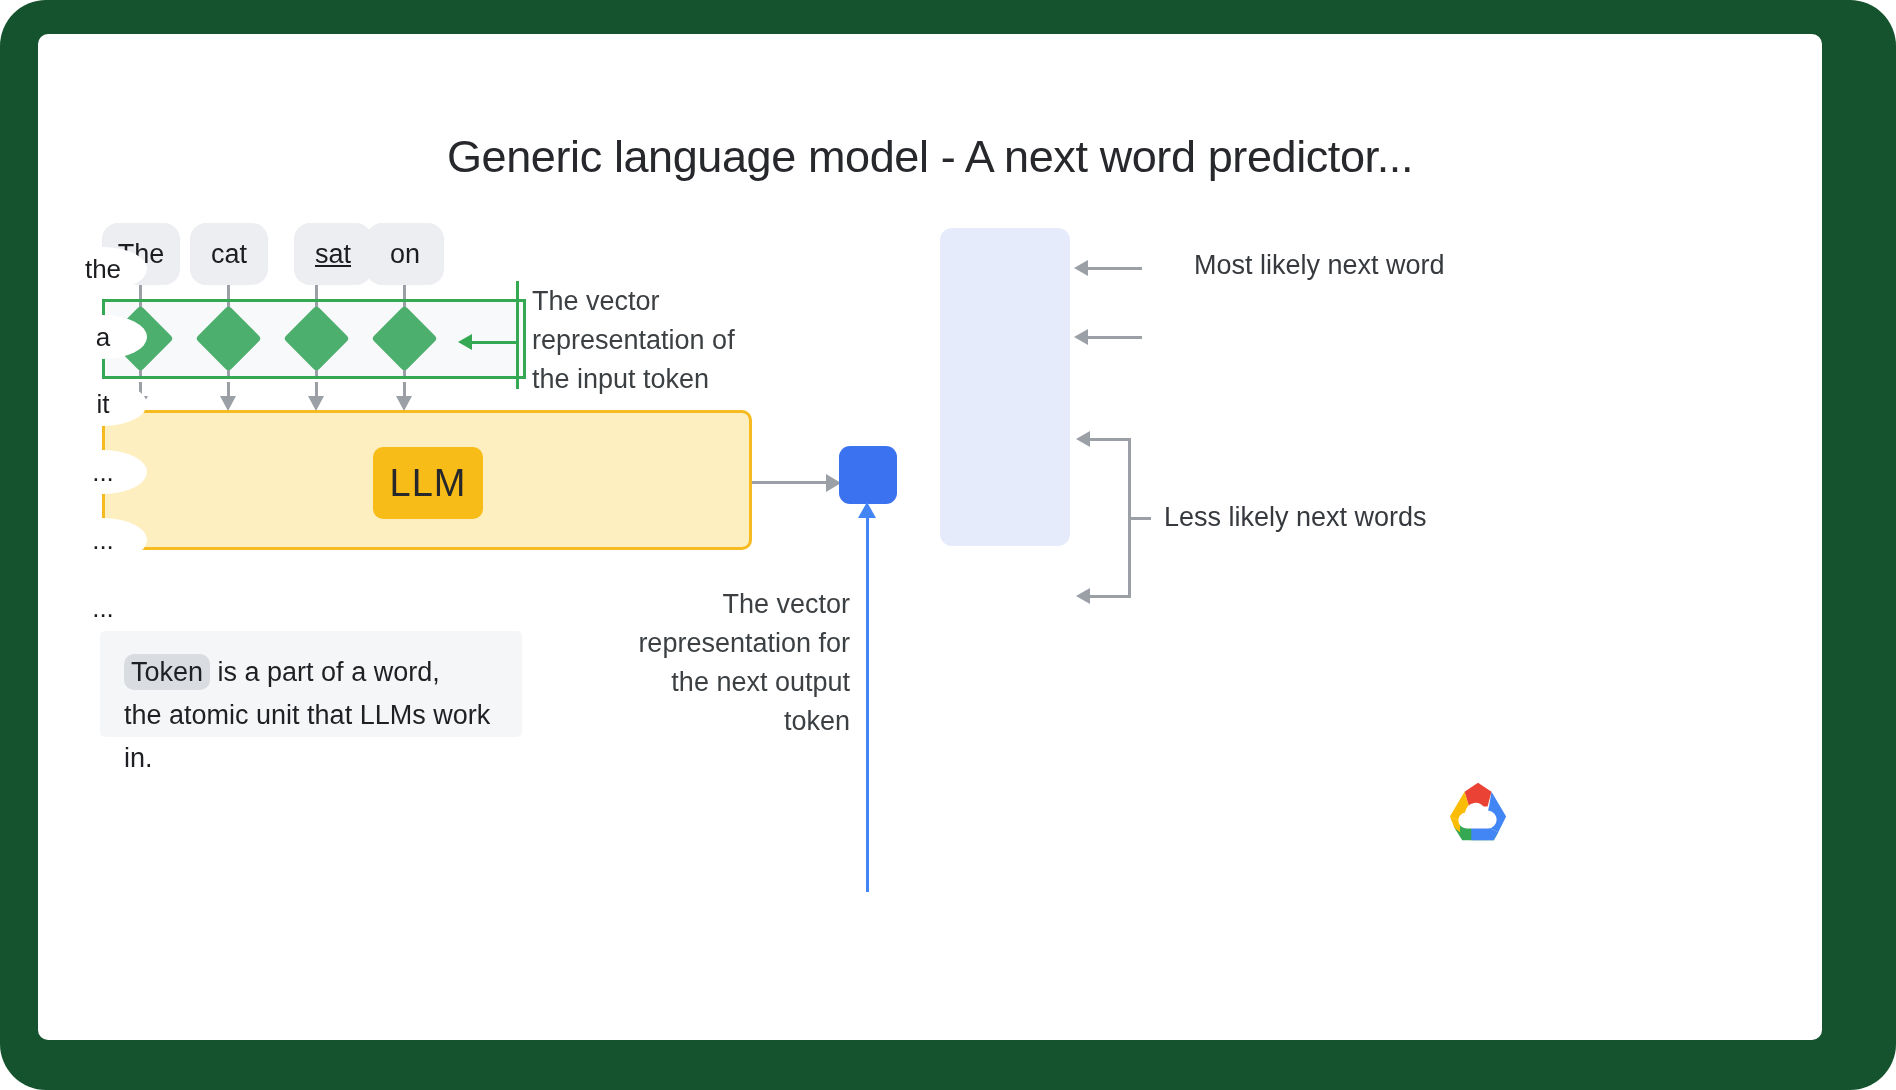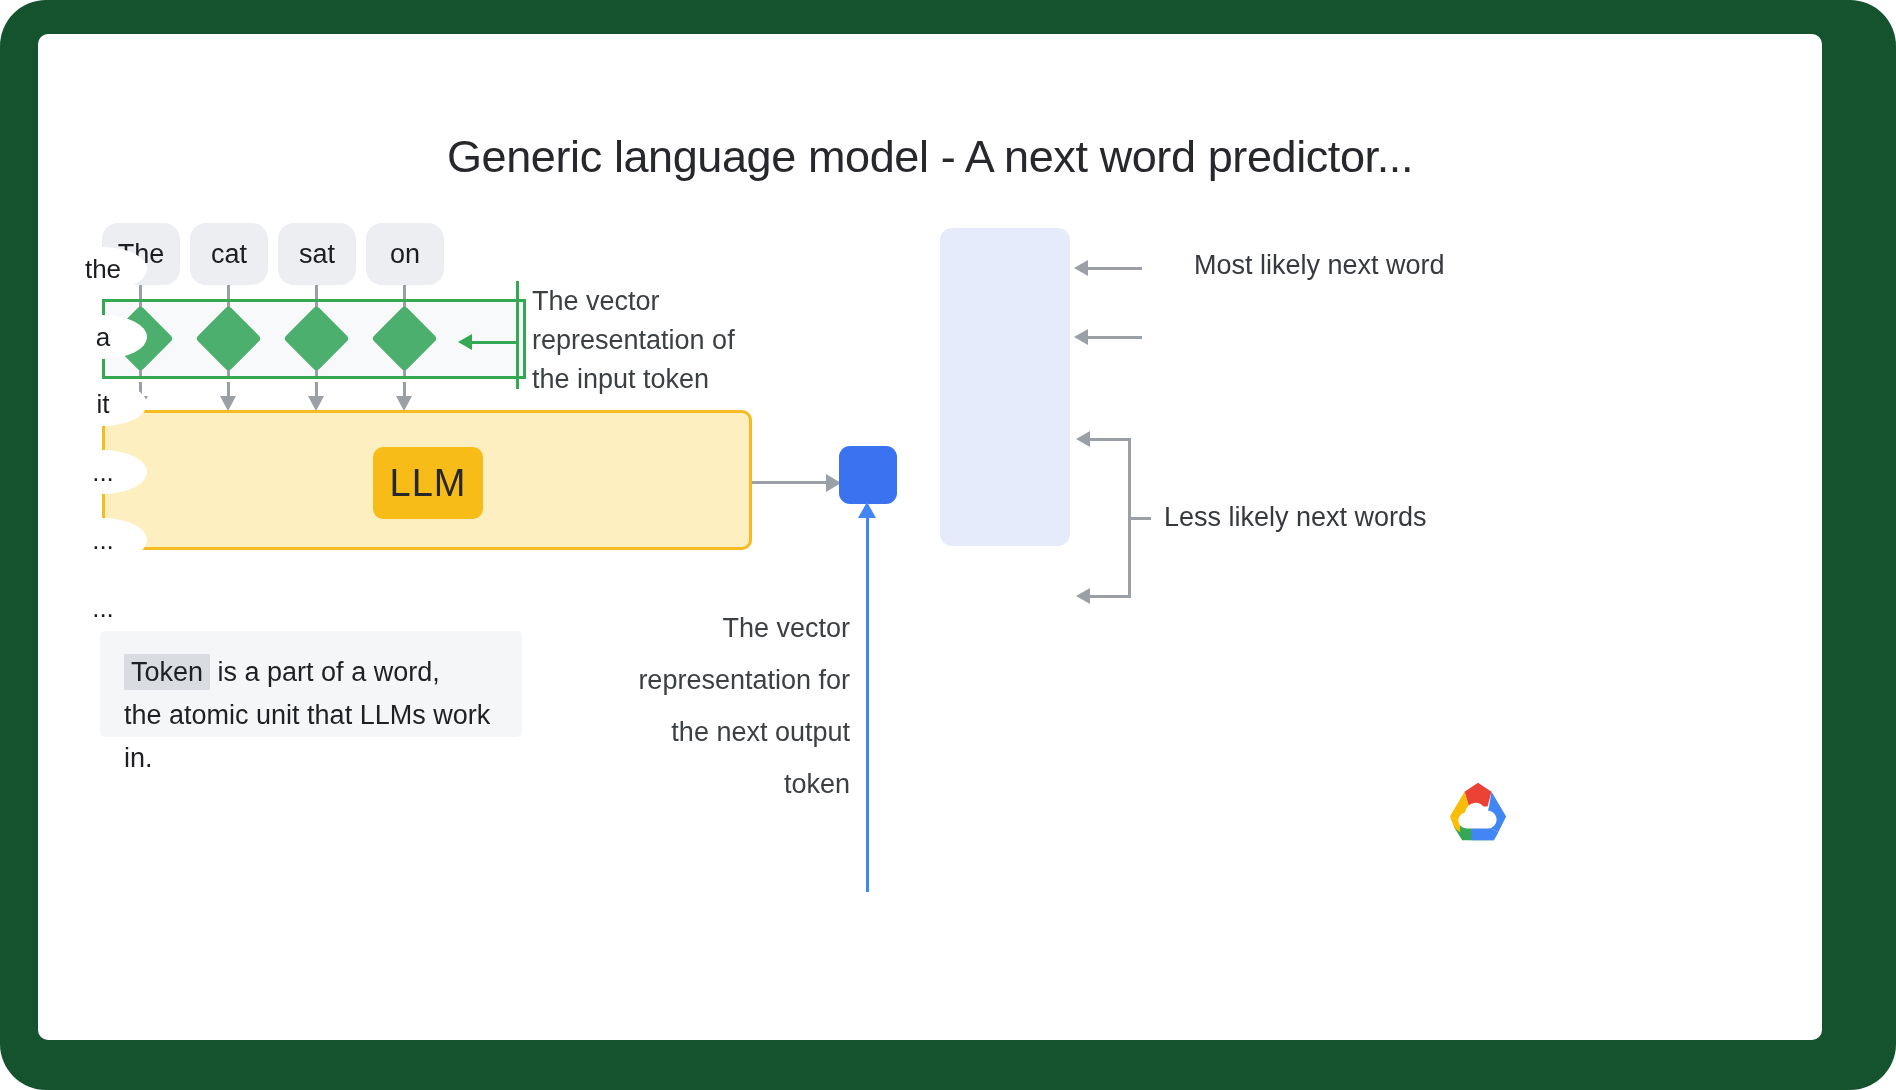--- a/index.html
+++ b/index.html
@@ -183,46 +183,46 @@
   #blue-arrow-head {
     position: absolute;
     left: 820px; top: 468px;
     width: 0; height: 0;
     border-left: 9.5px solid transparent;
     border-right: 9.5px solid transparent;
     border-bottom: 16px solid #4285f4;
   }
   #blue-annotation-text {
     position: absolute;
-    left: 570px; top: 568px;
+    left: 570px; top: 551px;
     width: 242px;
     text-align: right;
     font-size: 27px;
-    line-height: 52px;
+    line-height: 39px;
     color: #3c4043;
   }
 
   
   #token-definition-box {
     position: absolute;
     left: 62px; top: 597px;
     width: 422px; height: 106px;
     background: #f5f6f8;
     border-radius: 5px;
   }
   #token-definition-text {
     position: absolute;
     left: 24px; top: 20px;
     font-size: 27px;
     line-height: 43px;
     color: #1f2023;
   }
   #token-chip {
     background: #d9dce0;
-    border-radius: 1px;
+    border-radius: 10px;
     padding: 3px 7px;
   }
 
   
   #prediction-panel {
     position: absolute;
     left: 902px; top: 194px;
     width: 130px; height: 318px;
     background: #e5ebfb;
     border-radius: 12px;
@@ -312,21 +312,21 @@
 
     <div id="slide-title">Generic language model - A next word predictor...</div>
 
     <div>
       <div class="token-pill" style="left:64px; top:189px; width:78px;">The</div>
       <div class="token-stem" style="left:101px; top:251px; height:42px;"></div>
 
       <div class="token-pill" style="left:152px; top:189px; width:78px;text-align:center;">cat</div>
       <div class="token-stem" style="left:189px; top:251px; height:42px;"></div>
 
-      <div class="token-pill" style="left:240px; top:189px; width:78px;">sat</div>
+      <div class="token-pill" style="left:256px; top:189px; width:78px;text-decoration:underline;">sat</div>
       <div class="token-stem" style="left:277px; top:251px; height:42px;"></div>
 
       <div class="token-pill" style="left:328px; top:189px; width:78px;">on</div>
       <div class="token-stem" style="left:365px; top:251px; height:42px;"></div>
     </div>
 
     <div id="embedding-box"></div>
     <div class="token-stem" style="left:101px; top:268px; height:74px;"></div>
     <div class="token-stem" style="left:189px; top:268px; height:74px;"></div>
     <div class="token-stem" style="left:277px; top:268px; height:74px;"></div>

